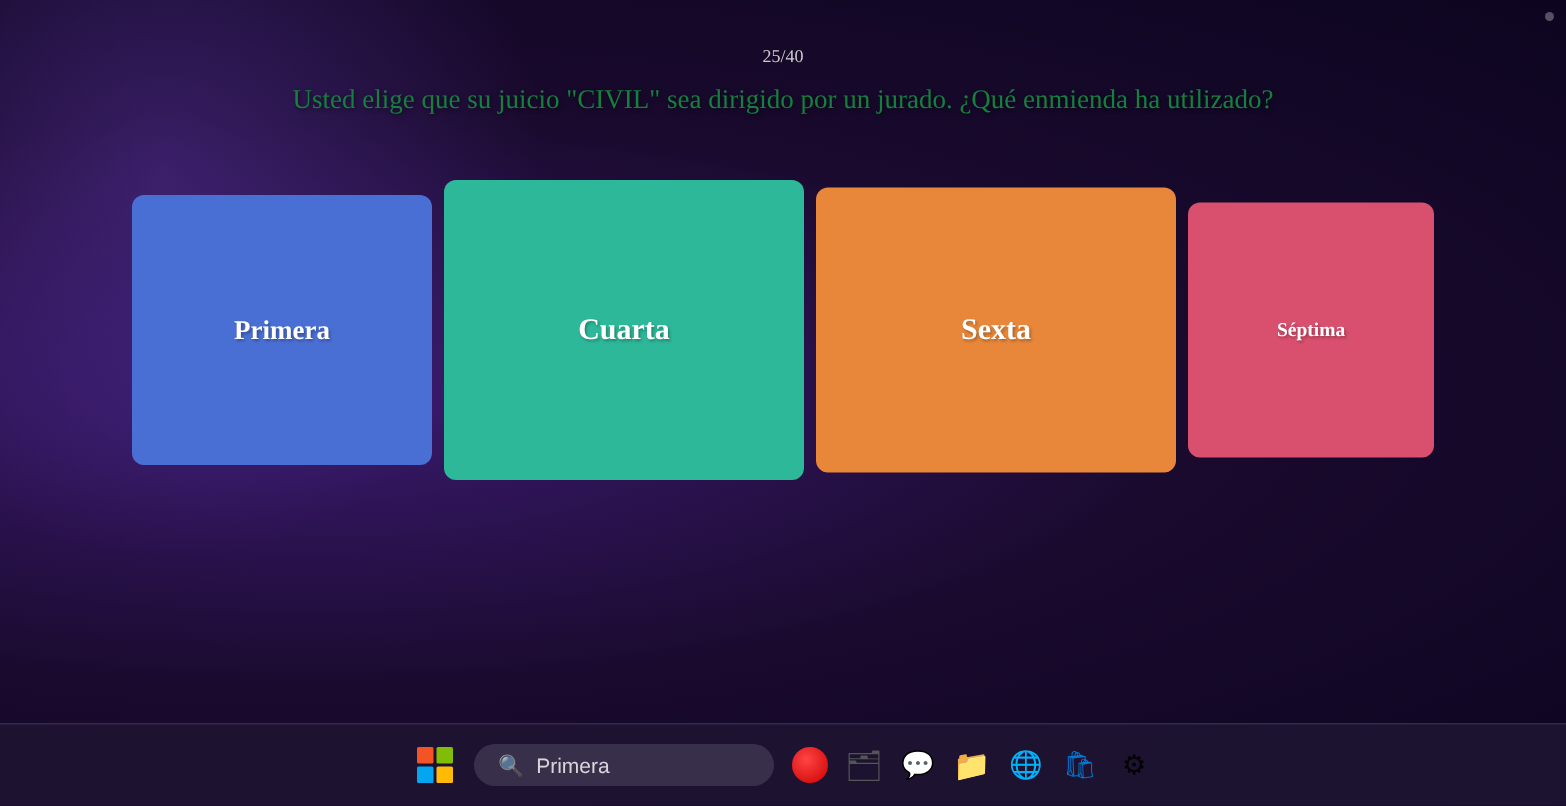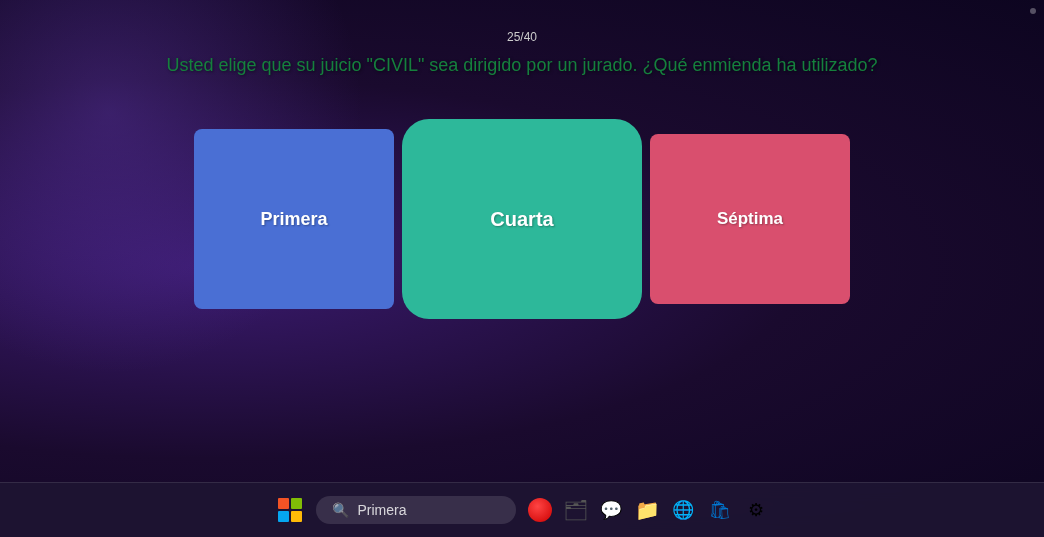--- a/index.html
+++ b/index.html
@@ -36,20 +36,21 @@
       position: absolute;
       top: 0;
       left: 0;
       right: 0;
       bottom: 55px;
       z-index: 2;
       display: flex;
       flex-direction: column;
       align-items: center;
       padding: 30px 20px 20px;
+      font-family: Liberation Serif, serif;
     }
 
     
     .progress-indicator {
       font-size: 12px;
       color: #ccc;
       margin-bottom: 8px;
       align-self: center;
     }
 
@@ -95,34 +96,33 @@
       background: #4a6fd4;
       width: 200px;
       height: 180px;
       font-size: 18px;
     }
 
     .card-cuarta {
       background: #2db89a;
       width: 240px;
       height: 200px;
-      border-radius: 27px;
     }
 
     .card-sexta {
       background: #e8873a;
       width: 240px;
       height: 190px;
     }
 
     .card-septima {
       background: #d94f6e;
-      width: 200px;
+      width: 164px;
       height: 170px;
-      font-size: 17px;
+      font-size: 13px;
     }
 
     
     .taskbar {
       position: absolute;
       bottom: 0;
       left: 0;
       right: 0;
       height: 55px;
       background: rgba(30, 20, 50, 0.95);
@@ -232,20 +232,23 @@
   <div class="answers-container">
 
     <div class="answer-card card-primera">
       <span>Primera</span>
     </div>
 
     <div class="answer-card card-cuarta">
       <span>Cuarta</span>
     </div>
 
+    <div class="answer-card card-sexta">
+      <span>Sexta</span>
+    </div>
 
     <div class="answer-card card-septima">
       <span>Séptima</span>
     </div>
 
   </div>
 </div>
 
 <div class="taskbar">
 

